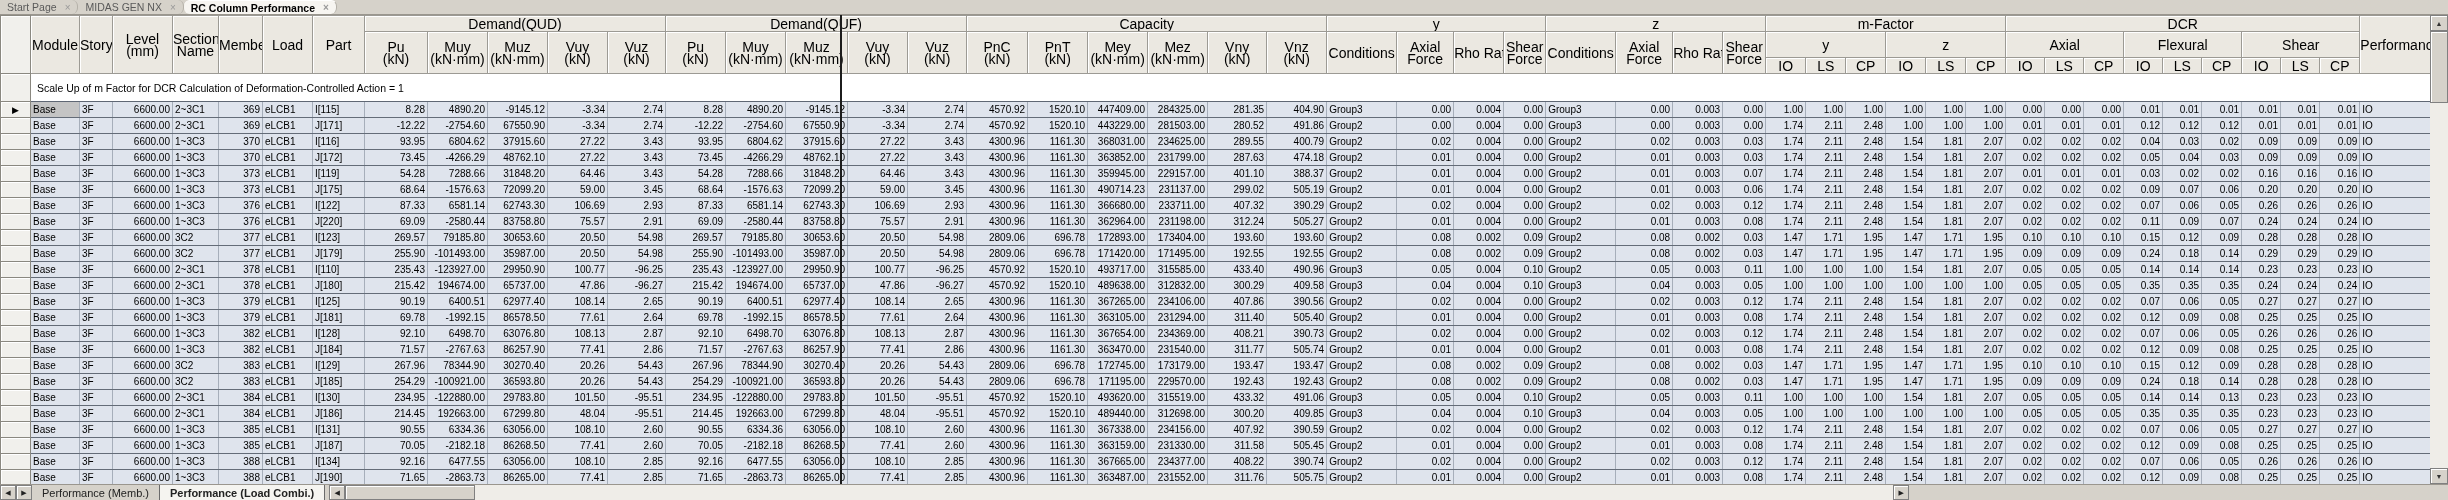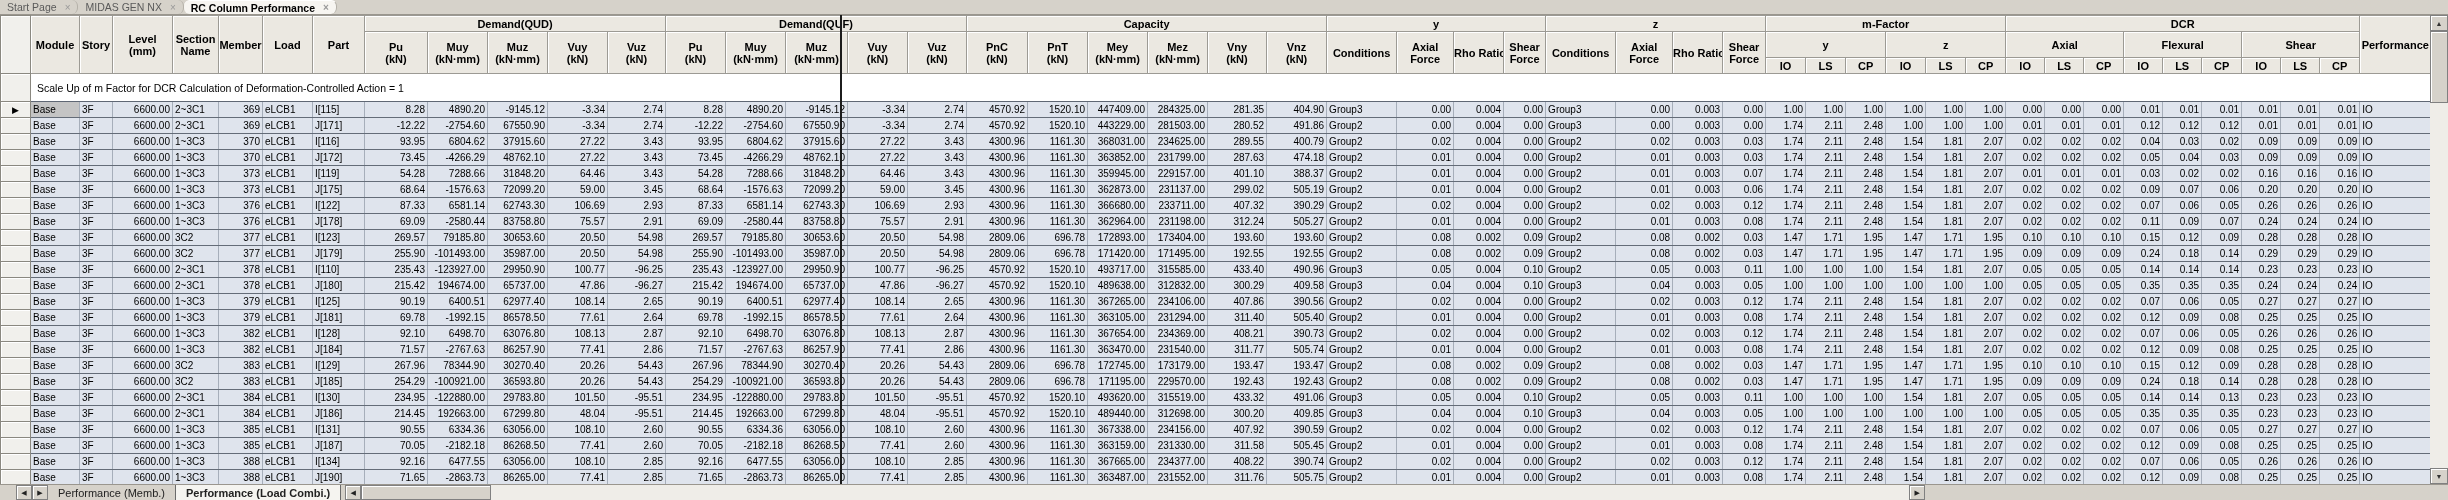--- a/index.html
+++ b/index.html
@@ -11,21 +11,21 @@
              border-bottom:1px solid #9a968e; display:flex; align-items:stretch; font-size:10.5px; }
   .ttab { display:flex; align-items:center; padding:0 7px; color:#5a5a5a; border-right:1px solid #b5b1a9; cursor:default;border-radius:6px; }
   .ttab .x { margin-left:8px; color:#999; font-size:10px; }
   .ttab.active { background:#f7f5f1; color:#000; font-weight:bold; border-top:1px solid #fff; }
 
   
   .grid-clip { position:absolute; top:15px; left:0; width:2430px; height:469px; overflow:hidden; background:#dfe4ed; }
   table.grid { border-collapse:collapse; table-layout:fixed; width:2430px; }
   table.grid th, table.grid td { overflow:hidden; white-space:nowrap; }
 
-  th.h { background:#ebe8e1; font-weight:bold; font-size:11px; text-align:center; vertical-align:middle;
+  th.h { background:#ebe8e1; font-weight:normal; font-size:14px; text-align:center; vertical-align:middle;
          border:1px solid #9c9a94; box-shadow:inset 1px 1px 0 #ffffff; line-height:12px; color:#000; }
   th.sel, td.sel { background:#f1f0ec; border:1px solid #8a8880; box-shadow:inset 1px 1px 0 #ffffff; }
   td.sel { font-size:9px; text-align:center; color:#000; }
 
   tr.tier1 { height:16px; } tr.tier2 { height:26px;padding-left:24px; } tr.tier3 { height:16px; }
   tr.noterow { height:28px; }
   tr.datarow { height:16px; }
 
   td.note { background:#ffffff; border-bottom:1px solid #5f6774; font-size:10.5px; padding-left:6px; color:#000; vertical-align:middle; }
 
@@ -36,21 +36,21 @@
   td.c.active-cell { background:#c4c4c4; }
 
   
   .vscroll { position:absolute; top:15px; right:0; width:18px; height:469px; background:#efede8; }
   .sbtn { background:#d6d2ca; border:1px solid #808080; box-shadow:inset 1px 1px 0 #fff;
           width:100%; height:16px; font-size:7px; text-align:center; line-height:15px; color:#333; }
   .vthumb { background:#d6d2ca; border:1px solid #808080; box-shadow:inset 1px 1px 0 #fff; width:100%; height:72px; }
 
   
   .bottombar { position:absolute; top:484px; left:0; width:2448px; height:16px; background:#d6d2ca;
-               border-top:1px solid #9a968e; display:flex; align-items:stretch;padding-left:16px; }
+               border-top:1px solid #9a968e; display:flex; align-items:stretch; }
   .navbtn { width:16px; background:#d6d2ca; border:1px solid #808080; box-shadow:inset 1px 1px 0 #fff;
             font-size:7px; text-align:center; line-height:14px; color:#222; }
   .sheettab { display:flex; align-items:center; padding:0 10px; font-size:11px; color:#222;
               border-right:1px solid #6b6b6b; transform:skewX(0); background:#d6d2ca; }
   .sheettab.active { background:#f5f4f0; font-weight:bold; }
   .hscroll { flex:0 0 auto; display:flex; align-items:stretch; background:#efede8; margin-left:4px; }
   .hbtn { width:16px; background:#d6d2ca; border:1px solid #808080; box-shadow:inset 1px 1px 0 #fff;
           font-size:7px; text-align:center; line-height:14px; color:#222; }
   .hthumb { width:130px; background:#d6d2ca; border:1px solid #808080; box-shadow:inset 1px 1px 0 #fff; }
   .htrack { flex:1; }
@@ -543,21 +543,21 @@
             <td class="c num">72099.20</td>
             <td class="c num">59.00</td>
             <td class="c num">3.45</td>
             <td class="c num">68.64</td>
             <td class="c num">-1576.63</td>
             <td class="c num">72099.20</td>
             <td class="c num">59.00</td>
             <td class="c num">3.45</td>
             <td class="c num">4300.96</td>
             <td class="c num">1161.30</td>
-            <td class="c num">362873.00</td>
+            <td class="c num">490714.23</td>
             <td class="c num">231137.00</td>
             <td class="c num">299.02</td>
             <td class="c num">505.19</td>
             <td class="c txt">Group2</td>
             <td class="c num">0.01</td>
             <td class="c num">0.004</td>
             <td class="c num">0.00</td>
             <td class="c txt">Group2</td>
             <td class="c num">0.01</td>
             <td class="c num">0.003</td>
@@ -630,21 +630,21 @@
             <td class="c txt">IO</td>
           </tr>
           <tr class="datarow">
             <td class="sel"></td>
             <td class="c txt">Base</td>
             <td class="c txt">3F</td>
             <td class="c num">6600.00</td>
             <td class="c txt">1~3C3</td>
             <td class="c num">376</td>
             <td class="c txt">eLCB1</td>
-            <td class="c txt">J[178]</td>
+            <td class="c txt">J[220]</td>
             <td class="c num">69.09</td>
             <td class="c num">-2580.44</td>
             <td class="c num">83758.80</td>
             <td class="c num">75.57</td>
             <td class="c num">2.91</td>
             <td class="c num">69.09</td>
             <td class="c num">-2580.44</td>
             <td class="c num">83758.80</td>
             <td class="c num">75.57</td>
             <td class="c num">2.91</td>

